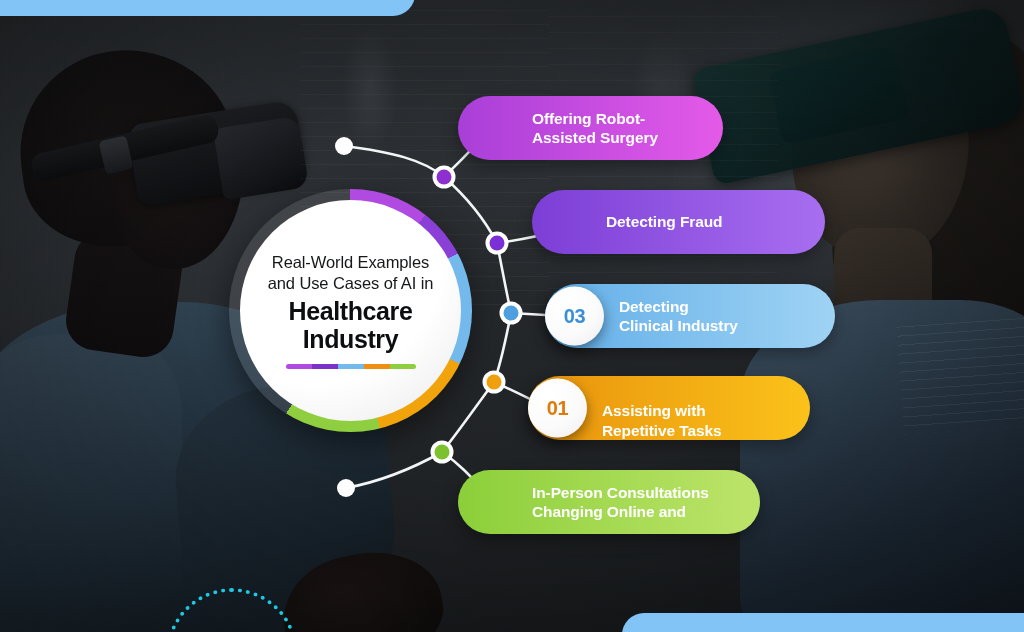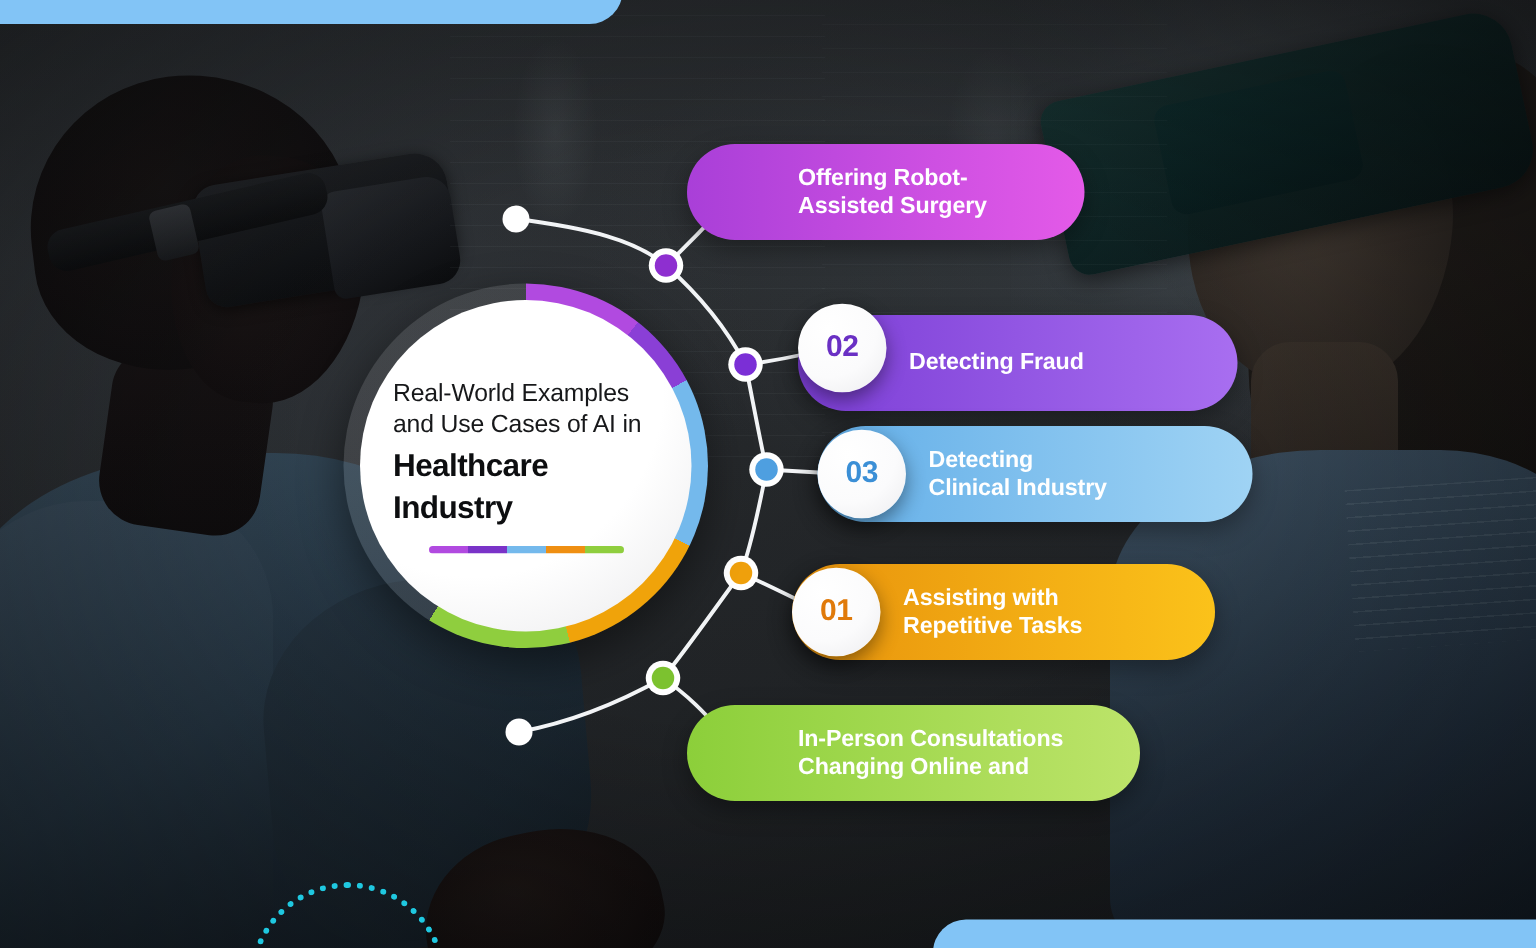--- a/index.html
+++ b/index.html
@@ -187,26 +187,26 @@
     box-shadow:0 10px 30px rgba(0,0,0,.45);
   }
   .hub-inner{
     position:absolute; left:11px; top:11px; right:11px; bottom:11px;
     border-radius:50%;
     background:radial-gradient(circle at 34% 26%, #ffffff 0%, #ffffff 58%, #f2f2f3 82%, #e3e3e6 100%);
     display:flex; flex-direction:column; align-items:center; justify-content:center;
     padding:0 22px;
   }
   .hub-l1{
-    font-size:16.5px; line-height:21px; color:#17181a; text-align:left;
+    font-size:16.5px; line-height:21px; color:#17181a; text-align:center;
     letter-spacing:-.1px;
   }
   .hub-l2{
-    font-size:21px; line-height:28px; font-weight:bold; color:#0d0e10;
-    margin-top:3px; letter-spacing:-.4px;
+    font-size:25px; line-height:28px; font-weight:bold; color:#0d0e10;
+    text-align:center; margin-top:3px; letter-spacing:-.4px;
   }
   .hub-bar{
     display:flex; margin-top:11px; width:130px; height:5px; border-radius:3px; overflow:hidden;
   }
   .hub-bar i{ display:block; height:100%; }
 
   
   .item{ position:absolute; display:flex; align-items:center; }
   .pill{
     position:relative;
@@ -320,40 +320,39 @@
   <div class="item" id="item-0" style="left:458px; top:96px;">
     <div class="pill" id="pill-0" style="width: 265px; background: linear-gradient(90deg, rgb(169, 63, 216) 0%, rgb(228, 90, 232) 100%);">
       <div>
         <span>Offering Robot-</span>
         <span>Assisted Surgery</span>
       </div>
     </div>
   </div>
 
   <div class="item" id="item-1" style="left:532px; top:190px;">
-    <div class="pill" id="pill-1" style="width: 293px; background: linear-gradient(90deg, rgb(124, 62, 214) 0%, rgb(168, 110, 240) 100%); margin-top: 20px;">
+    <div class="pill" id="pill-1" style="width: 293px; background: linear-gradient(90deg, rgb(124, 62, 214) 0%, rgb(168, 110, 240) 100%);">
       <div>
         <span>Detecting Fraud</span>
       </div>
     </div>
-    <div class="badge" id="badge-1" style="color: rgb(106, 48, 196);">02</div>
   </div>
 
   <div class="item" id="item-2" style="left:545px; top:284px;">
     <div class="pill" id="pill-2" style="width: 290px; background: linear-gradient(90deg, rgb(98, 174, 232) 0%, rgb(159, 211, 244) 100%);">
       <div>
         <span>Detecting</span>
         <span>Clinical Industry</span>
       </div>
     </div>
     <div class="badge" id="badge-2" style="color: rgb(59, 143, 214);">03</div>
   </div>
 
   <div class="item" id="item-3" style="left:528px; top:376px;">
-    <div class="pill" id="pill-3" style="width: 282px; background: linear-gradient(90deg, rgb(232, 146, 12) 0%, rgb(251, 194, 26) 100%);">
+    <div class="pill" id="pill-3" style="width: 282px; background: linear-gradient(90deg, rgb(232, 146, 12) 0%, rgb(251, 194, 26) 100%); align-items: flex-end;">
       <div>
         <span>Assisting with</span>
         <span>Repetitive Tasks</span>
       </div>
     </div>
     <div class="badge" id="badge-3" style="color: rgb(224, 122, 10);">01</div>
   </div>
 
   <div class="item" id="item-4" style="left:458px; top:470px;">
     <div class="pill" id="pill-4" style="width: 302px; background: linear-gradient(90deg, rgb(140, 207, 58) 0%, rgb(189, 228, 106) 100%);">

